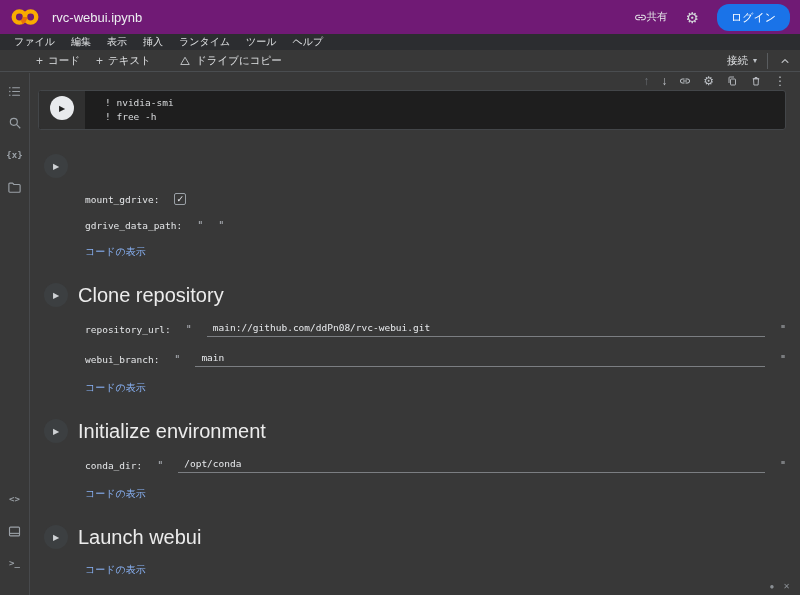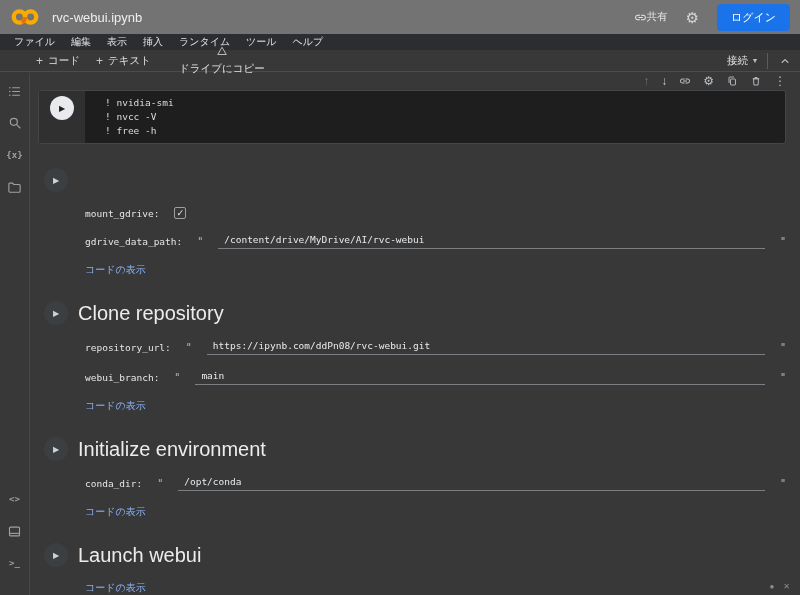--- a/index.html
+++ b/index.html
@@ -9,30 +9,30 @@
     background: #383838;
     color: #e8eaed;
     font-family: "Liberation Sans", sans-serif;
     overflow: hidden;
   }
   .mono { font-family: "DejaVu Sans Mono", monospace; }
 
   
   .app-header {
     position: absolute; top: 0; left: 0; right: 0; height: 34px;
-    background: #737373;
+    background: #701a75;
     display: flex; align-items: center; padding: 16px 10px;
   }
   .logo { width: 30px; height: 20px; display: flex; align-items: center; cursor: pointer; }
   .nb-title { font-size: 13px; margin-left: 12px; color: #eceef0; cursor: text; }
   .header-right { margin-left: auto; display: flex; align-items: center; gap: 18px; }
   .share-btn { display: flex; align-items: flex-end; font-size: 10.5px; color: #e4e6e8; cursor: pointer; }
   .gear-glyph { font-size: 15px; color: #d4d7da; cursor: pointer; line-height: 1; }
   .login-btn {
-    background: #1a73e8; color: #fff; border: none; border-radius: 4px;
+    background: #1a73e8; color: #fff; border: none; border-radius: 12px;
     font-size: 11px; padding: 6px 14px; cursor: pointer;
     font-family: "Liberation Sans", sans-serif;
   }
 
   
   .menubar {
     position: absolute; top: 34px; left: 0; right: 0; height: 16px;
     background: #2c2d30; display: flex; align-items: center; padding-left: 6px;
   }
   .menubar span { font-size: 10px; color: #dfe1e3; padding: 0 8px; cursor: pointer; }
@@ -146,21 +146,21 @@
 
 <div class="toolbar">
   <div class="tool-btn">
     <span class="plus">+</span>
     <span>コード</span>
   </div>
   <div class="tool-btn">
     <span class="plus">+</span>
     <span>テキスト</span>
   </div>
-  <div class="tool-btn" style="margin-left:12px;flex-direction:column;">
+  <div class="tool-btn" style="margin-left:12px;">
     <span>
       <svg width="12" height="12" viewBox="0 0 24 24">
         <path d="M12 4.5 20.5 19h-17z" fill="none" stroke="#c6c9cc" stroke-width="1.8" stroke-linejoin="round"></path>
       </svg>
     </span>
     <span>ドライブにコピー</span>
   </div>
   <div class="toolbar-right">
     <div class="connect-btn">
       <span>接続</span>
@@ -237,60 +237,58 @@
   </div>
 
   <div class="code-cell">
     <div class="cell-gutter">
       <div class="run-btn">
         <span>▶</span>
       </div>
     </div>
     <div class="cell-code">
       <div>! nvidia-smi</div>
-      <div>! nvcc -V</div>
       <div>! free -h</div>
     </div>
   </div>
 
   <section class="section">
     <div class="sec-head">
       <div class="sec-run">
         <span>▶</span>
       </div>
     </div>
     <div class="form">
       <div class="form-row">
         <span class="flabel mono">mount_gdrive:</span>
         <span class="checkbox">
           <span>✓</span>
         </span>
       </div>
       <div class="form-row">
         <span class="flabel mono">gdrive_data_path:</span>
         <span class="quote">"</span>
-        <span class="finput mono">/content/drive/MyDrive/AI/rvc-webui</span>
         <span class="quote">"</span>
       </div>
       <a class="show-code">コードの表示</a>
     </div>
   </section>
 
   <section class="section">
     <div class="sec-head">
       <div class="sec-run">
         <span>▶</span>
       </div>
       <h2 class="sec-title">Clone repository</h2>
     </div>
     <div class="form">
       <div class="form-row">
         <span class="flabel mono">repository_url:</span>
         <span class="quote">"</span>
-        <span class="finput mono">https://ipynb.com/ddPn08/rvc-webui.git</span>
+        <span class="finput mono">main://github.com/ddPn08/rvc-webui.git</span>
         <span class="quote">"</span>
       </div>
       <div class="form-row">
         <span class="flabel mono">webui_branch:</span>
         <span class="quote">"</span>
         <span class="finput mono">main</span>
         <span class="quote">"</span>
       </div>
       <a class="show-code">コードの表示</a>
     </div>

